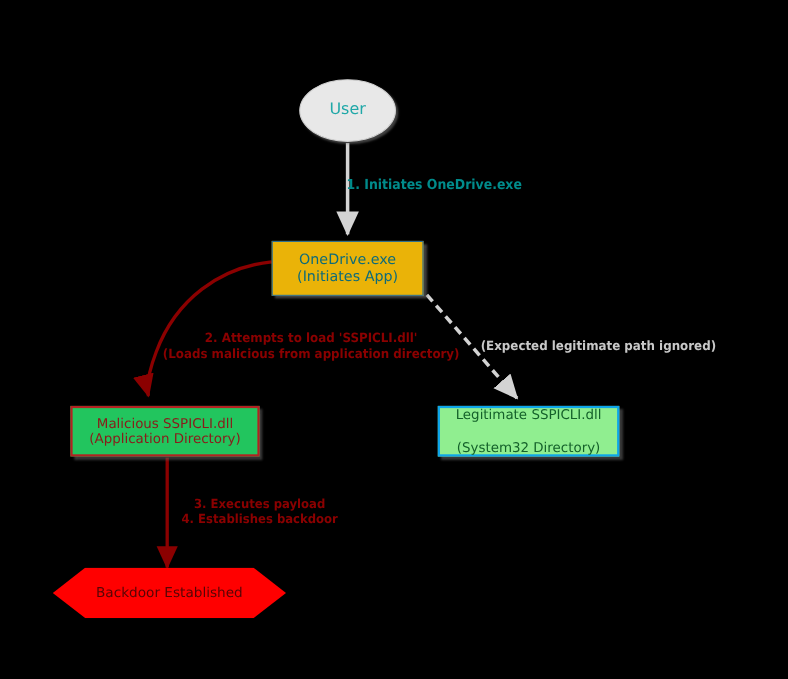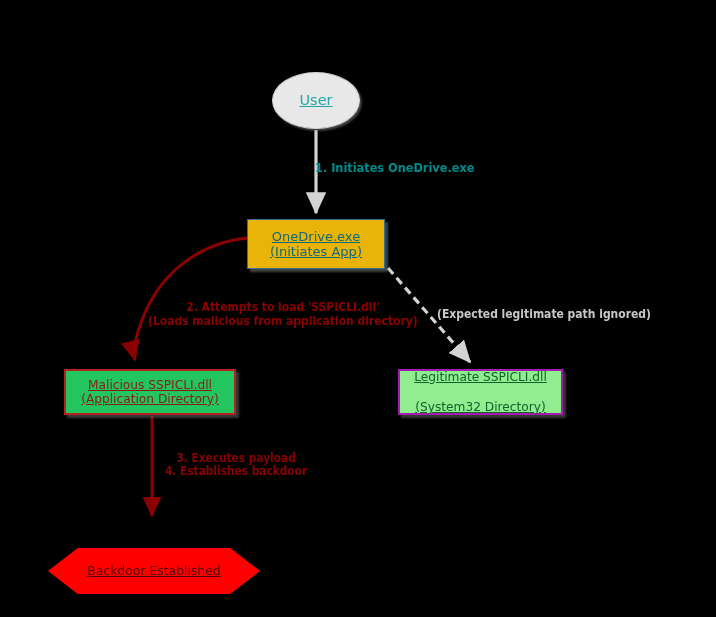--- a/index.html
+++ b/index.html
@@ -21,21 +21,21 @@
   .node {
     position: absolute;
     display: flex;
     flex-direction: column;
     align-items: center;
     justify-content: center;
     text-align: center;
     line-height: 1.18;
     white-space: nowrap;
   }
-  .node-line { display: block; text-decoration: underline; }
+  .node-line { display: block; }
 
   
   #node-user {
     left: 272px; top: 72px;
     width: 88px; height: 57px;
     border-radius: 50%;
     background: #e8e8e8;
     border: 1px solid #d0d0d0;
     color: #20a8a8;
     font-size: 14.5px;
@@ -62,30 +62,30 @@
     color: #8b1a1a;
     font-size: 12.2px;
     box-shadow: 3px 3px 2px rgba(100,100,100,0.55);
   }
 
   
   #node-legit {
     left: 398px; top: 369px;
     width: 165px; height: 46px;
     background: #90ee90;
-    border: 2px solid #a21caf;
+    border: 2px solid #0ea5e9;
     color: #14612a;
     font-size: 12.2px;
     box-shadow: 3px 3px 2px rgba(100,100,100,0.55);
     gap: 16px;
   }
 
   
   #node-backdoor {
-    left: 48px; top: 548px;
+    left: 48px; top: 516px;
     width: 212px; height: 46px;
     background: #ff0000;
     color: #550505;
     font-size: 12.4px;
     clip-path: polygon(14% 0%, 86% 0%, 100% 50%, 86% 100%, 14% 100%, 0% 50%);
     filter: drop-shadow(3px 3px 2px rgba(100,100,100,0.5));
   }
 
   
   .edge-label {

